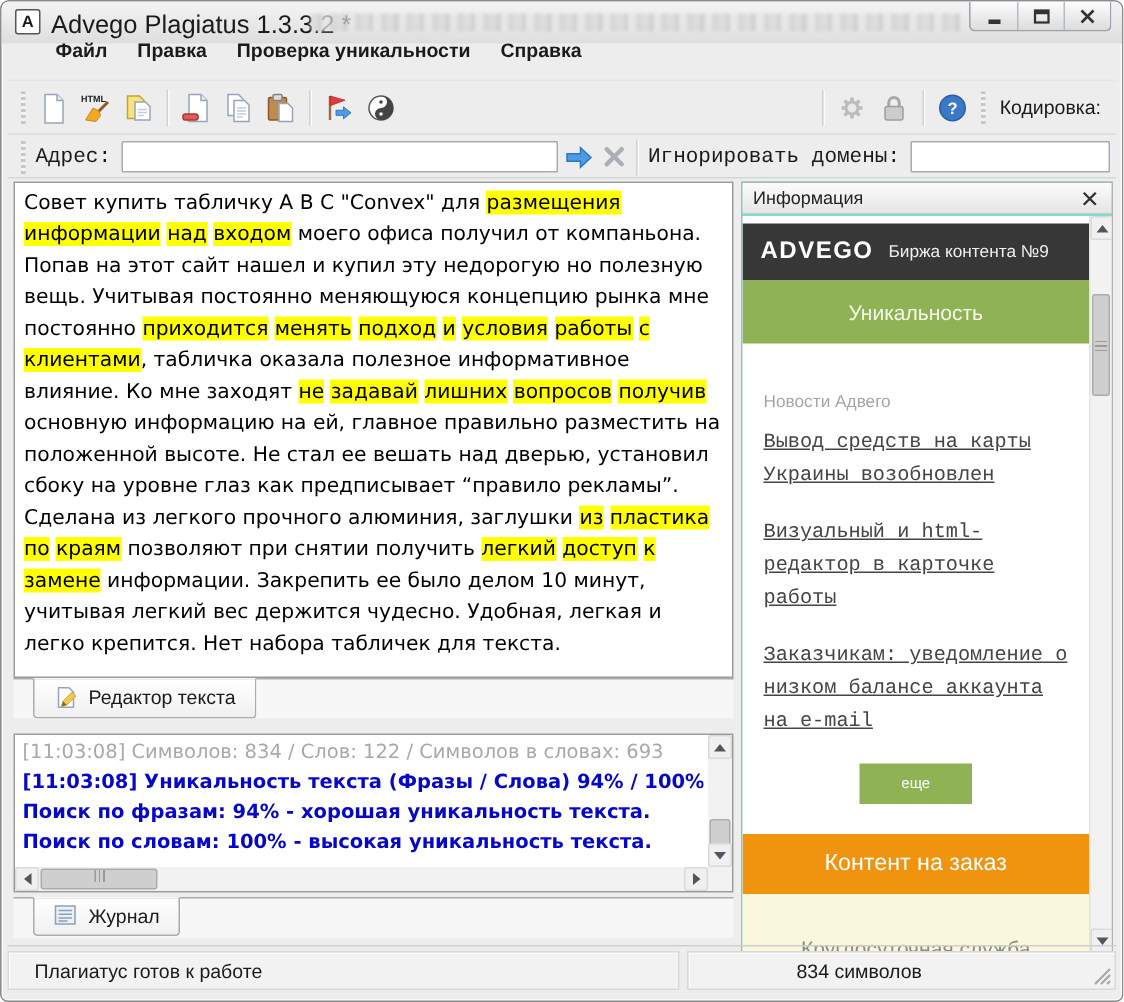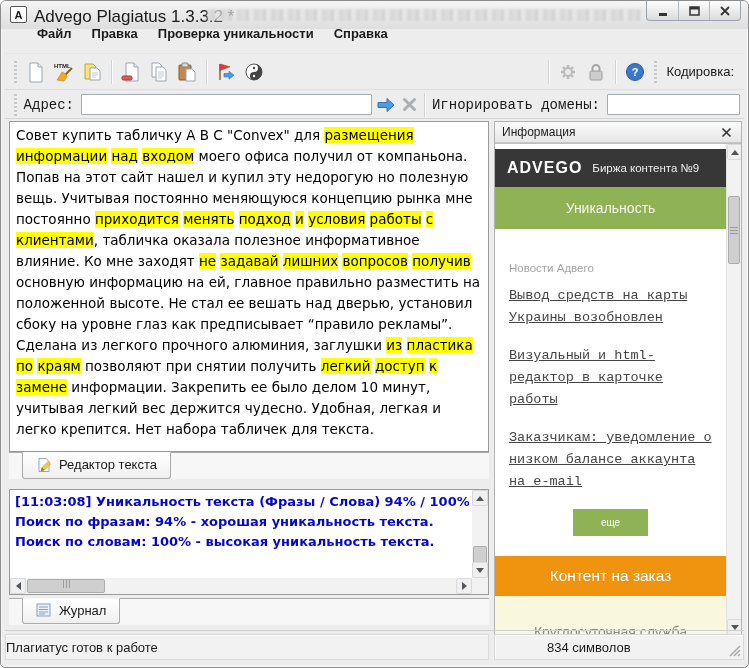--- a/index.html
+++ b/index.html
@@ -76,22 +76,22 @@
   .sb-corner{position:absolute;right:0;bottom:0;width:16px;height:16px;background:#F2F2F2;}
   .thumb-grip-v{width:8px;height:7px;margin:auto;
     background:repeating-linear-gradient(0deg,#9A9A9A 0 1px,transparent 1px 3px);}
   .thumb-grip-h{width:7px;height:8px;margin:auto;
     background:repeating-linear-gradient(90deg,#9A9A9A 0 1px,transparent 1px 3px);}
   
   .statusbar{position:absolute;left:4px;right:4px;top:629px;height:31px;display:flex;gap:5px;
     border-top:1px solid #CFCFCF;padding-top:3px;}
   .scell{border:1px solid #D9D9D9;background:#F2F2F2;box-shadow:inset 1px 1px 0 #FBFBFB;
     display:flex;align-items:center;font-size:13px;color:#1a1a1a;height:26px;}
-  .scell-left{width:484px;padding:0 0;}
-  .scell-right{flex:1;padding-left:52px;position:relative;}
+  .scell-left{width:448px;padding:0 17px;}
+  .scell-right{flex:1;padding-left:72px;position:relative;}
   .grip-corner{position:absolute;right:2px;bottom:2px;}
   
   .panel{position:absolute;left:493px;top:120px;width:248px;height:515px;border:1px solid #B3B3B3;background:#5eead4;}
   .panel-header{height:21px;background:linear-gradient(#FCFCFC,#E5E5E5);border-bottom:1px solid #C6C6C6;
     display:flex;align-items:center;padding:0 7px;font-size:12px;color:#222;}
   .panel-close{margin-left:auto;width:16px;height:16px;border:none;background:transparent;
     display:flex;align-items:center;justify-content:center;padding:0;}
   .webview{position:absolute;left:0;right:0;top:22px;bottom:0;background:#FFFFFF;overflow:hidden;}
   .web-content{position:absolute;left:0;top:0;right:15px;bottom:0;}
   .web-scroll{position:absolute;right:0;top:0;bottom:0;width:15px;background:#F2F2F2;border-left:1px solid #E2E2E2;}
@@ -260,20 +260,21 @@
         <path d="M3 1.5h7l3 3v10H3z" fill="#FFF" stroke="#97A5B5"></path>
         <path d="M5 14l1-3.5 6-6 2.5 2.5-6 6z" fill="#F2C94C" stroke="#C89B2A" stroke-width="0.6"></path>
         <path d="M5 14l1-3.5 2.5 2.5z" fill="#8A6A2A"></path>
       </svg>
       <span>Редактор текста</span>
     </div>
   </div>
 
   <div class="log">
     <div class="log-lines">
+      <div class="log-muted">[11:03:08] Символов: 834 / Слов: 122 / Символов в словах: 693</div>
       <div class="log-result">[11:03:08] Уникальность текста (Фразы / Слова) 94% / 100%.</div>
       <div class="log-result">Поиск по фразам: 94% - хорошая уникальность текста.</div>
       <div class="log-result">Поиск по словам: 100% - высокая уникальность текста.</div>
     </div>
     <div class="vscroll">
       <div class="sb-btn" style="top:0;left:0">
           <span class="tri-up"></span>
         </div>
       <div class="sb-thumb" style="left:1px;right:1px;top:56px;height:22px"></div>
       <div class="sb-btn" style="bottom:0;left:0">

